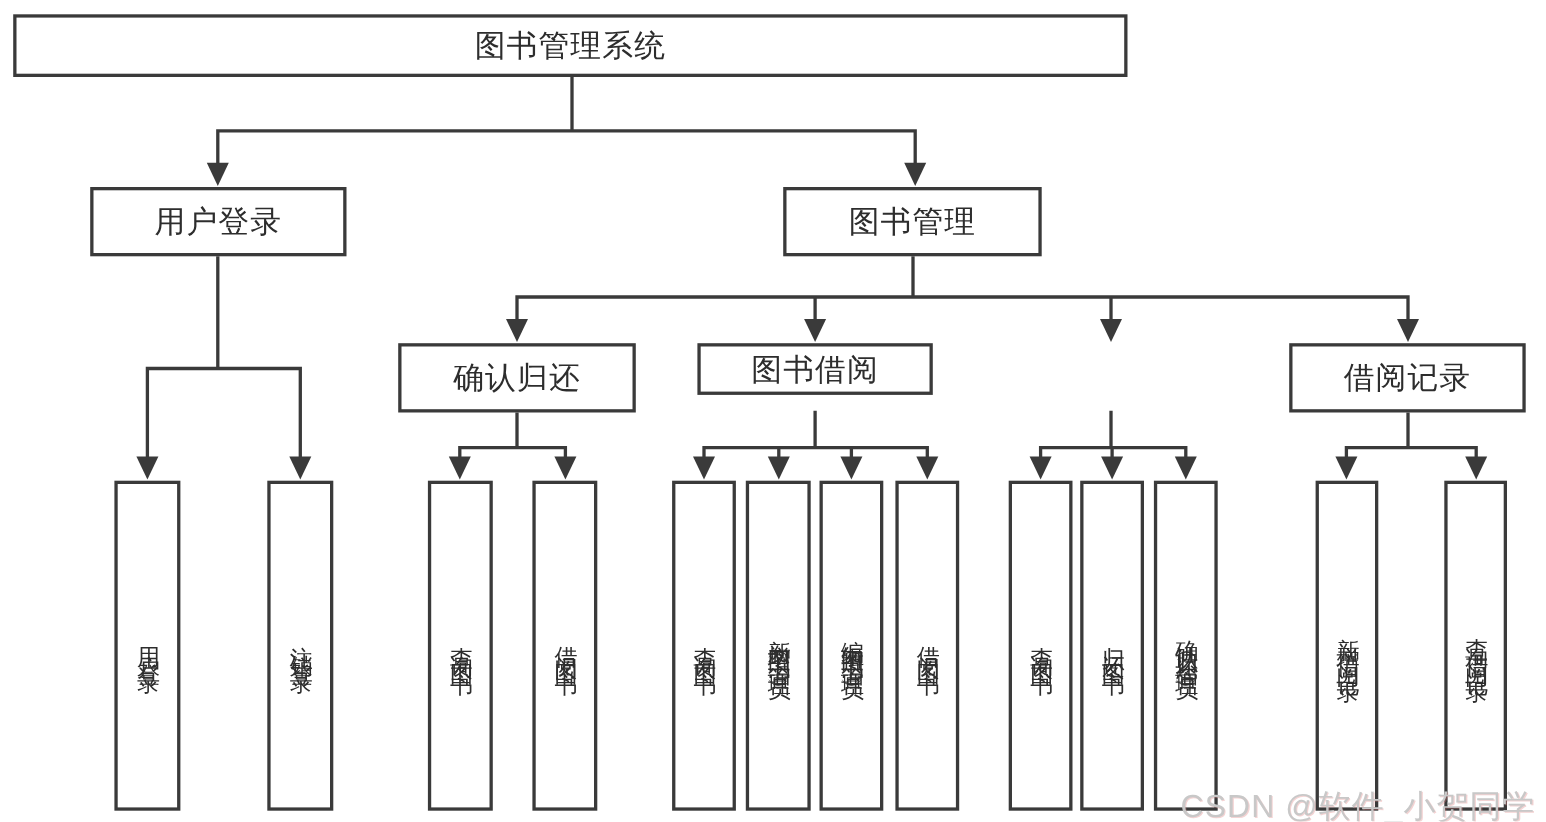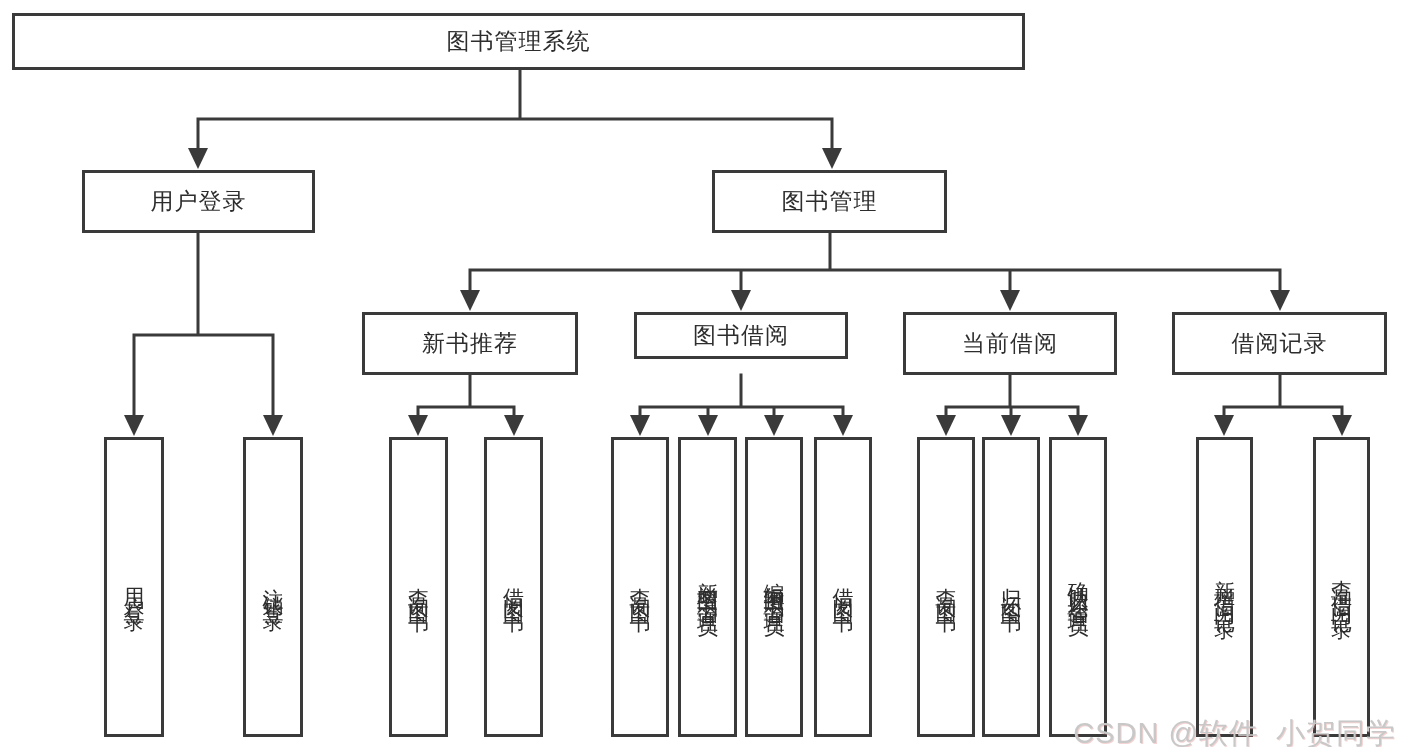--- a/index.html
+++ b/index.html
@@ -21,21 +21,21 @@
   #connectors{position:absolute;left:0;top:0;z-index:0;}
   #connectors path{stroke:var(--line);stroke-width:3;fill:none;stroke-linecap:square;}
   #connectors polygon{fill:var(--line);stroke:none;}
   .hnode{
     position:absolute;
     box-sizing:border-box;
     border:3px solid var(--box-border);
     background:#fff;
     display:flex;align-items:center;justify-content:center;
     z-index:1;
-    font-size:23px;
+    font-size:28px;
     letter-spacing:1px;
   }
   .vnode{
     position:absolute;
     top:437px;height:300px;
     box-sizing:border-box;
     border:3px solid var(--box-border);
     background:#fff;
     display:flex;align-items:center;justify-content:center;
     z-index:1;
@@ -102,27 +102,24 @@
   </div>
 
   <div class="hnode" style="left:82px;top:170px;width:233px;height:63px;">
     <span>用户登录</span>
   </div>
   <div class="hnode" style="left:712px;top:170px;width:235px;height:63px;text-align:right;">
     <span>图书管理</span>
   </div>
 
   <div class="hnode" style="left:362px;top:312px;width:216px;height:63px;">
-    <span>新书推荐</span>
+    <span>确认归还</span>
   </div>
   <div class="hnode" style="left:634px;top:312px;width:214px;height:47px;">
     <span>图书借阅</span>
-  </div>
-  <div class="hnode" style="left:903px;top:312px;width:214px;height:63px;">
-    <span>当前借阅</span>
   </div>
   <div class="hnode" style="left:1172px;top:312px;width:215px;height:63px;">
     <span>借阅记录</span>
   </div>
 
   <div class="vnode" style="left:104px;width:60px;">
     <span class="vlabel">用户登录</span>
   </div>
   <div class="vnode" style="left:243px;width:60px;">
     <span class="vlabel">注销登录</span>

